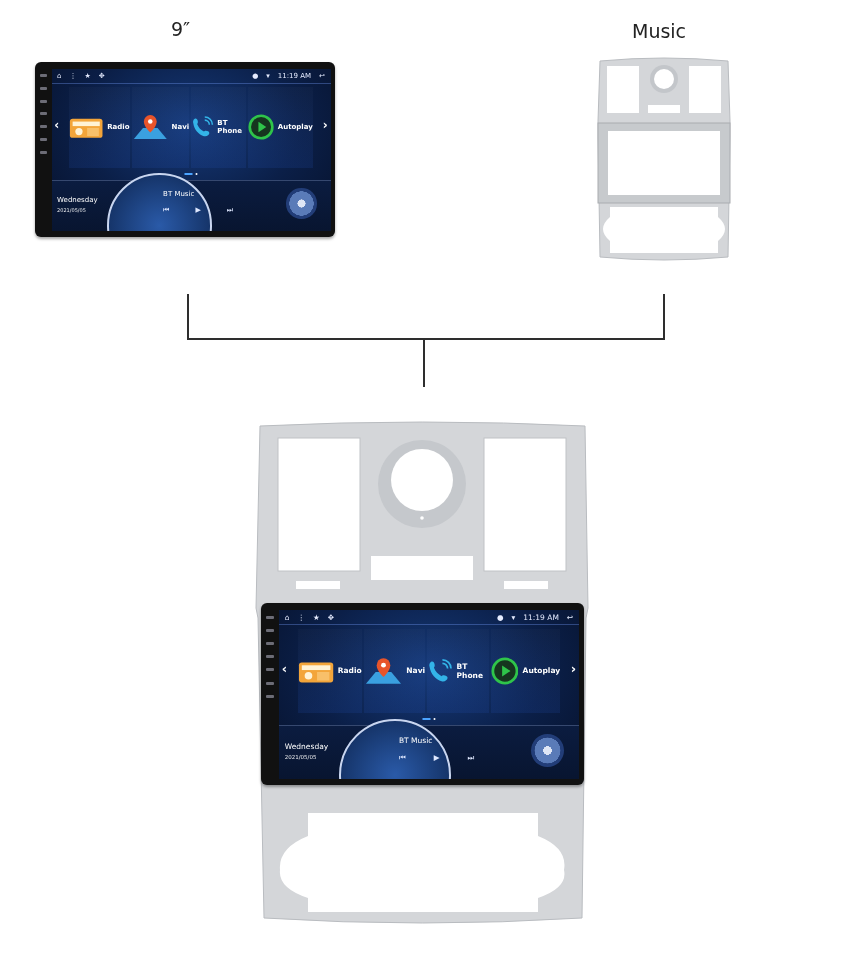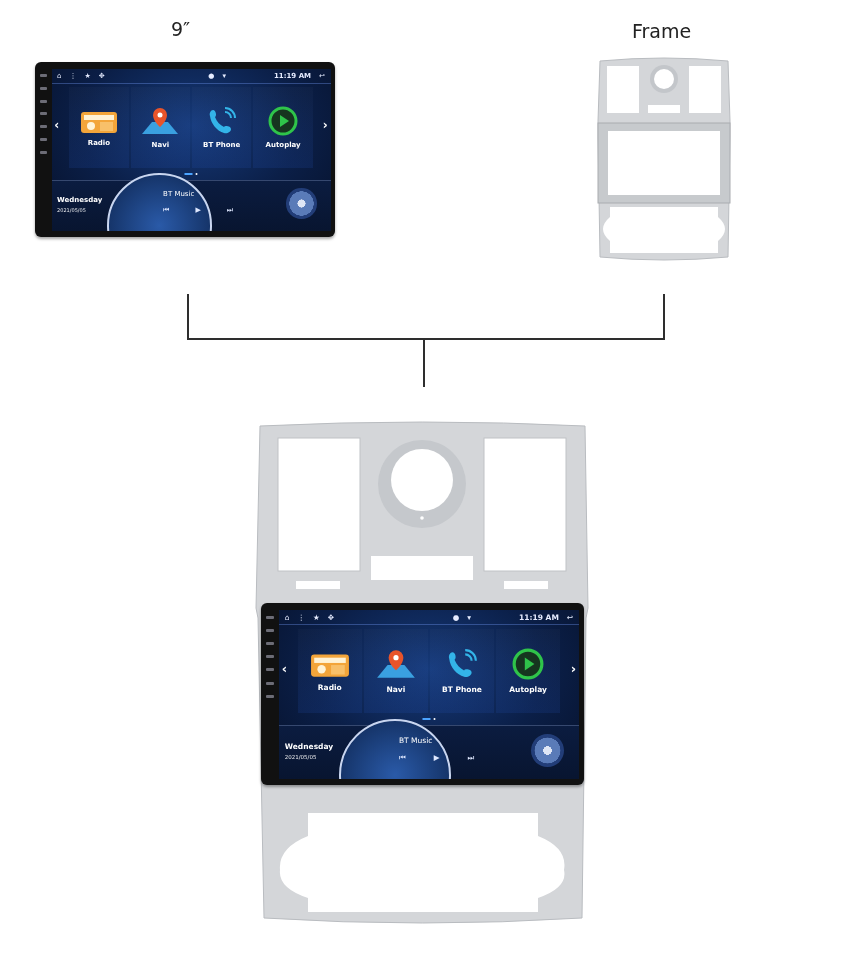--- a/index.html
+++ b/index.html
@@ -7,47 +7,47 @@
   .label{position:absolute;font-family:"DejaVu Sans",sans-serif;color:#222;font-size:19px;}
   .line{position:absolute;background:#2e2e2e;}
 
   
   .unit{position:absolute;background:#111;border-radius:6px;box-shadow:0 2px 3px rgba(0,0,0,0.35);overflow:hidden;}
   .unit .side{position:absolute;left:0;top:0;bottom:0;width:5.5%;display:flex;flex-direction:column;align-items:center;gap:6%;padding-top:4%;box-sizing:border-box;}
   .unit .side span{display:block;width:45%;height:3px;background:#aab;opacity:.6;border-radius:1px;}
   .screen{position:absolute;left:5.5%;right:1.5%;top:4%;bottom:3.5%;background:radial-gradient(ellipse at 50% 35%,#163a7a 0%,#0b1f48 55%,#06112a 100%);overflow:hidden;}
   .statusbar{position:absolute;left:0;right:0;top:0;height:9%;display:flex;align-items:center;justify-content:space-between;padding:0 2%;box-sizing:border-box;color:#e6ecff;border-bottom:1px solid rgba(120,160,255,0.35);}
   .sb-left,.sb-right{display:flex;align-items:center;gap:8px;}
-  .sb-time{font-weight:bold;margin-left:40px;}
+  .sb-time{font-weight:normal;}
   .apps{position:absolute;left:0;right:0;top:11%;height:50%;display:flex;justify-content:space-around;align-items:center;padding:0 6%;box-sizing:border-box;}
-  .app{flex:1;height:100%;display:flex;flex-direction:column;align-items:center;justify-content:center;gap:6%;background:linear-gradient(180deg,rgba(255,255,255,0.02),rgba(40,90,200,0.15));margin:0 1px;}
+  .app{flex:1;height:100%;display:flex;align-items:center;justify-content:center;gap:6%;background:linear-gradient(180deg,rgba(255,255,255,0.02),rgba(40,90,200,0.15));margin:0 1px;}
   .app-label{color:#fff;font-weight:bold;}
   .arrow{position:absolute;top:30%;color:#fff;font-weight:bold;}
   .dots{position:absolute;top:64%;left:50%;transform:translateX(-50%);display:flex;gap:3px;align-items:center;}
   .dots .d1{width:8px;height:2px;background:#4aa3ff;}
   .dots .d2{width:2px;height:2px;background:#fff;border-radius:50%;}
   .dock{position:absolute;left:0;right:0;bottom:0;height:31%;background:linear-gradient(180deg,#0b1c40,#081530);border-top:1px solid rgba(140,170,230,0.35);}
   .date{position:absolute;left:2%;top:30%;color:#fff;}
-  .date .day{font-weight:bold;}
+  .date .day{font-weight:normal;}
   .date .dt{opacity:.9;margin-top:3px;}
   .menu-btn{position:absolute;left:20%;top:-15%;width:14%;aspect-ratio:1/1;border-radius:50%;background:radial-gradient(circle,#2a5aa8,#0d2550);border:2px solid #c9d6f0;display:grid;grid-template-columns:1fr 1fr;gap:8%;padding:18%;box-sizing:border-box;}
   .menu-btn i{background:#c8d8f4;border-radius:30%;}
   .music{position:absolute;left:40%;top:18%;color:#fff;}
   .music .title{font-weight:normal;}
   .controls{display:flex;gap:30px;margin-top:8px;color:#dfe8ff;}
   .disc{position:absolute;right:5%;top:15%;width:11%;aspect-ratio:1/1;border-radius:50%;background:radial-gradient(circle,#dfe6f5 0 18%,#5a7bb8 19% 55%,#223d78 56%);}
 
   
   .silver{fill:#d4d6d9;stroke:#b9bcc0;stroke-width:1;}
 </style>
 </head>
 <body>
 
 <div class="label" style="left:171px;top:18px;">9″</div>
-<div class="label" style="left:632px;top:20px;">Frame</div>
+<div class="label" style="left:632px;top:20px;">Music</div>
 
 <div class="line" style="left:187px;top:294px;width:2px;height:46px;"></div>
 <div class="line" style="left:663px;top:294px;width:2px;height:46px;"></div>
 <div class="line" style="left:187px;top:338px;width:478px;height:2px;"></div>
 <div class="line" style="left:423px;top:339px;width:2px;height:48px;"></div>
 
 <div class="unit" style="left:35px;top:62px;width:300px;height:175px;">
   <div class="side">
     <span></span>
       <span></span>

